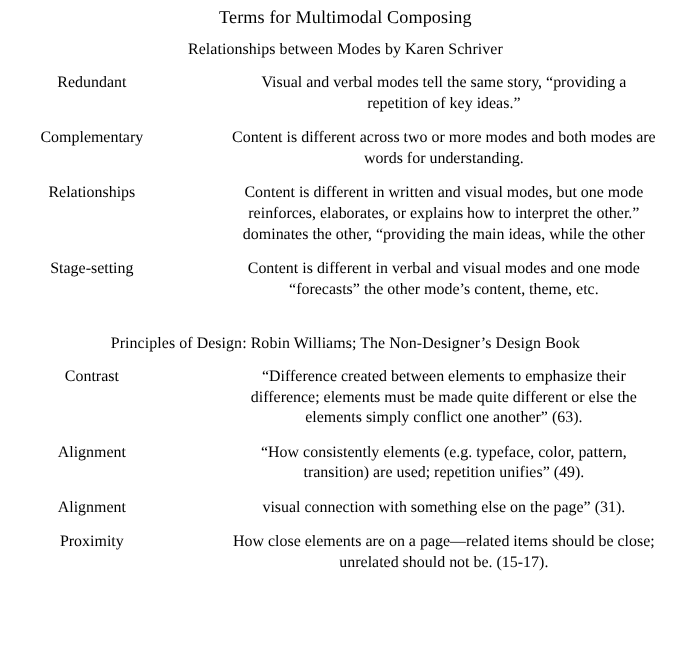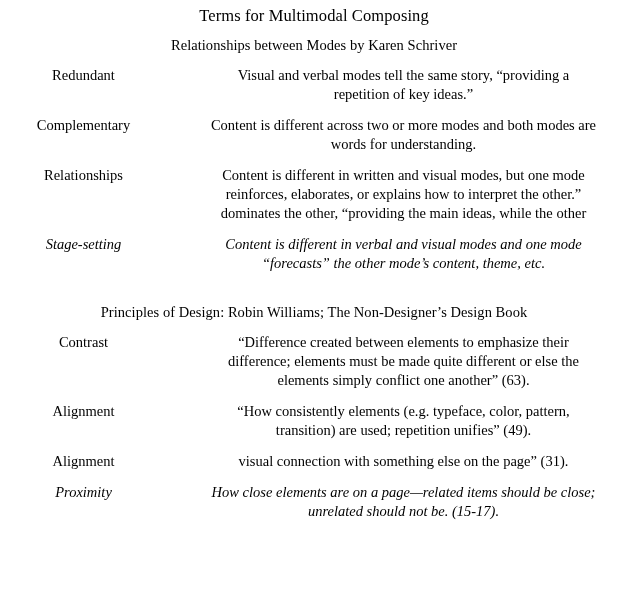--- a/index.html
+++ b/index.html
@@ -41,21 +41,20 @@
     letter-spacing: 0.05px;
   }
   .entry {
     display: flex;
     align-items: flex-start;
     margin-bottom: 12px;
     gap: 36px;
   }
   .entry:last-child {
     margin-bottom: 0;
-    font-style: italic;
   }
   .entry-term {
     flex: 0 0 143px;
     width: 143px;
     font-size: 14.5px;
     line-height: 19px;
     white-space: nowrap;
   }
   .entry-def {
     flex: 1 1 auto;

